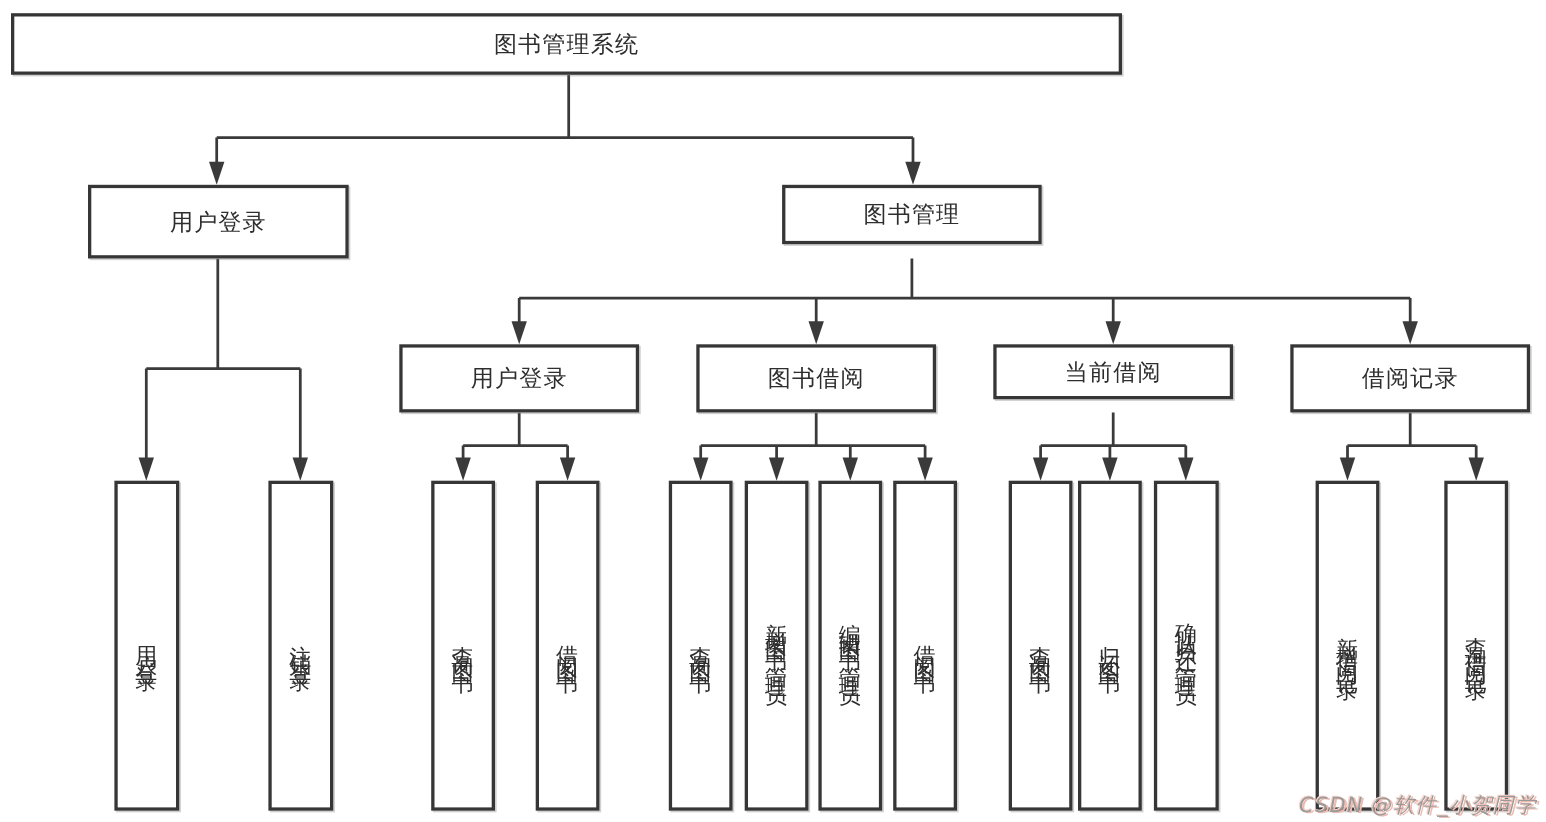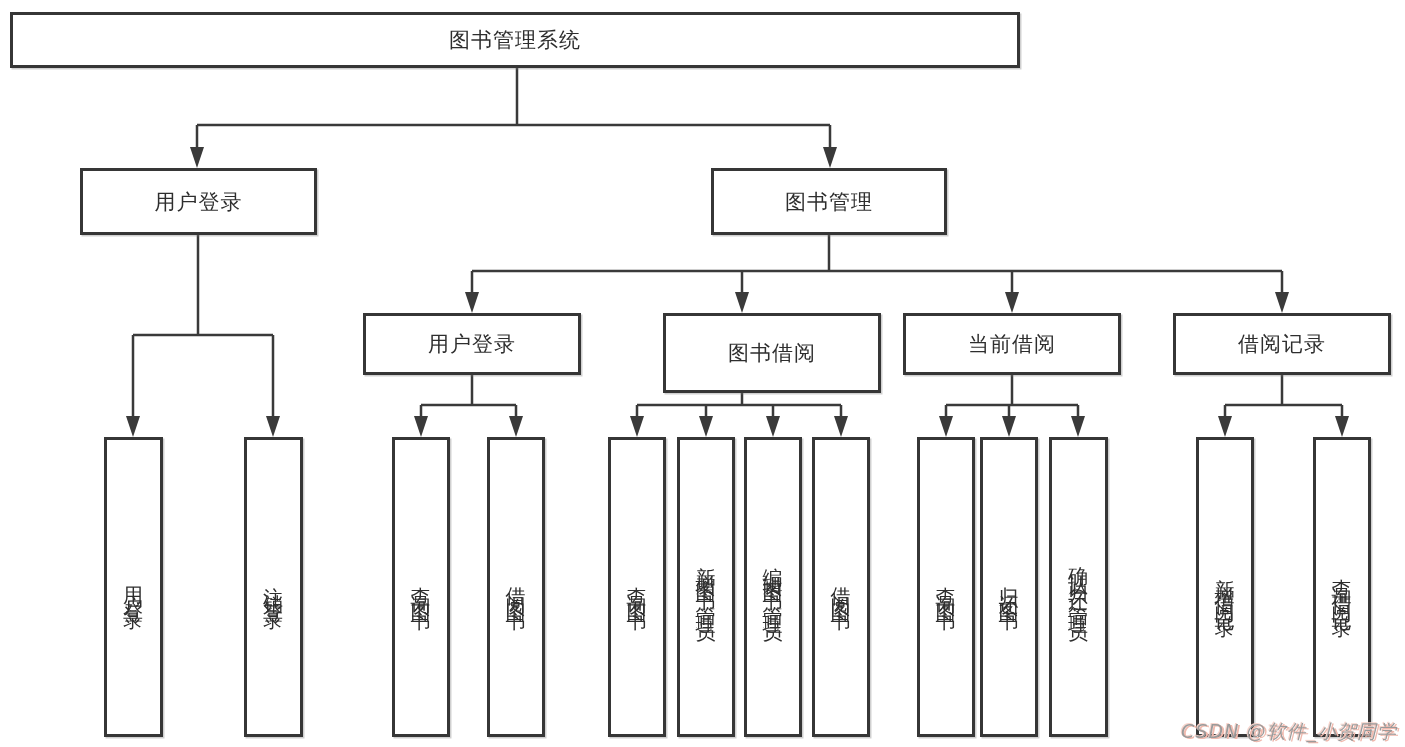--- a/index.html
+++ b/index.html
@@ -98,31 +98,31 @@
     </g>
   </svg>
 
   <div class="node h" style="left:10px;top:12px;width:1010px;height:56px">
     <span>图书管理系统</span>
   </div>
 
   <div class="node h" style="left:80px;top:168px;width:237px;height:67px">
     <span>用户登录</span>
   </div>
-  <div class="node h" style="left:711px;top:168px;width:236px;height:67px">
+  <div class="node h" style="left:711px;top:168px;width:236px;height:54px">
     <span>图书管理</span>
   </div>
 
   <div class="node h" style="left:363px;top:313px;width:218px;height:62px">
     <span>用户登录</span>
   </div>
-  <div class="node h" style="left:663px;top:313px;width:218px;height:80px">
+  <div class="node h" style="left:633px;top:313px;width:218px;height:62px">
     <span>图书借阅</span>
   </div>
-  <div class="node h" style="left:903px;top:313px;width:218px;height:62px">
+  <div class="node h" style="left:903px;top:313px;width:218px;height:50px">
     <span>当前借阅</span>
   </div>
   <div class="node h" style="left:1173px;top:313px;width:218px;height:62px">
     <span>借阅记录</span>
   </div>
 
   <div class="node v" style="left:104px;top:437px;width:59px;height:300px">
     <span>用户登录</span>
   </div>
   <div class="node v" style="left:244px;top:437px;width:59px;height:300px">

